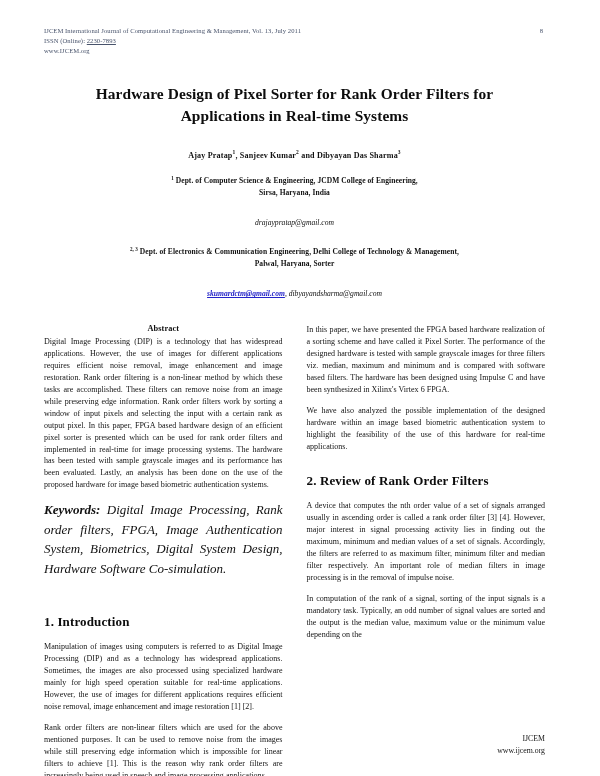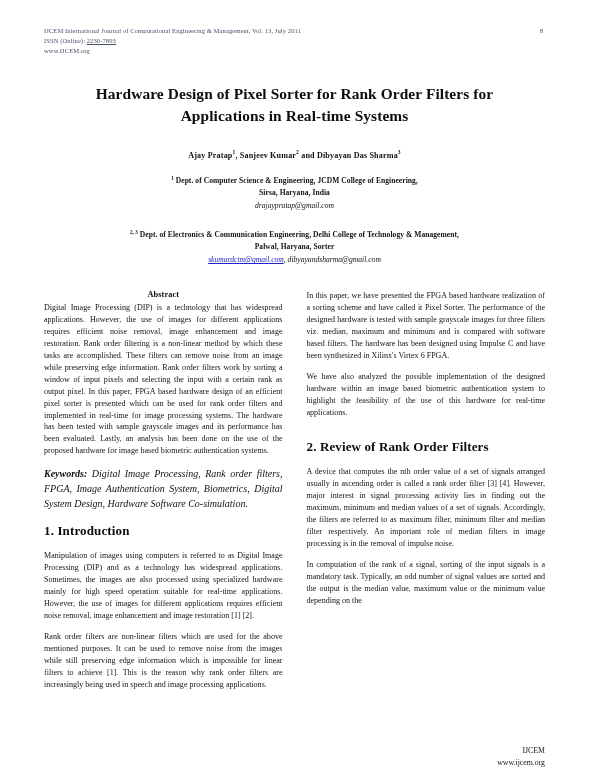--- a/index.html
+++ b/index.html
@@ -69,27 +69,28 @@
   .affil {
     font-weight: bold;
     font-size: 7.5px;
     line-height: 1.62;
     letter-spacing: 0.01em;
   }
   .email {
     font-style: italic;
     font-size: 7.6px;
     line-height: 1.7;
-    margin-top: 1px;
+    margin-top: 18px;
     color: #111111;
   }
   .email-link {
     font-style: italic;
     color: #2323c8;
     text-decoration: underline;
+    font-weight: bold;
   }
   sup { font-size: 68%; vertical-align: super; line-height: 0; }
 
   
   .columns {
     margin-top: 23px;
     display: flex;
     gap: 24px;
   }
   .col { width: 247px; }
@@ -105,44 +106,44 @@
     margin: 0 0 9px 0;
     font-size: 8.05px;
     line-height: 1.485;
     text-align: justify;
     text-justify: inter-word;
     color: #141414;
   }
   p.body.tight { margin-bottom: 0; }
   .keywords {
     margin: 8px 0 0 0;
-    font-size: 10px;
+    font-size: 13px;
     line-height: 1.5;
     font-style: italic;
     text-align: justify;
   }
   .keywords .kw-label {
     font-weight: bold;
     font-style: italic;
   }
   h2.section {
     font-family: "Liberation Serif", serif;
     font-weight: bold;
     font-size: 13px;
     margin: 21px 0 11px 0;
     letter-spacing: 0.01em;
     color: #0d0d0d;
   }
-  h2.section.first { margin-top: 12px; }
+  h2.section.first { margin-top: 36px; }
 
   
   .footer {
     position: absolute;
     right: 40px;
-    bottom: 6px;
+    bottom: 18px;
     text-align: right;
     font-size: 7.8px;
     line-height: 1.62;
     color: #141414;
   }
   .footer .f-line { display: block; }
 </style>
 </head>
 <body>
 

